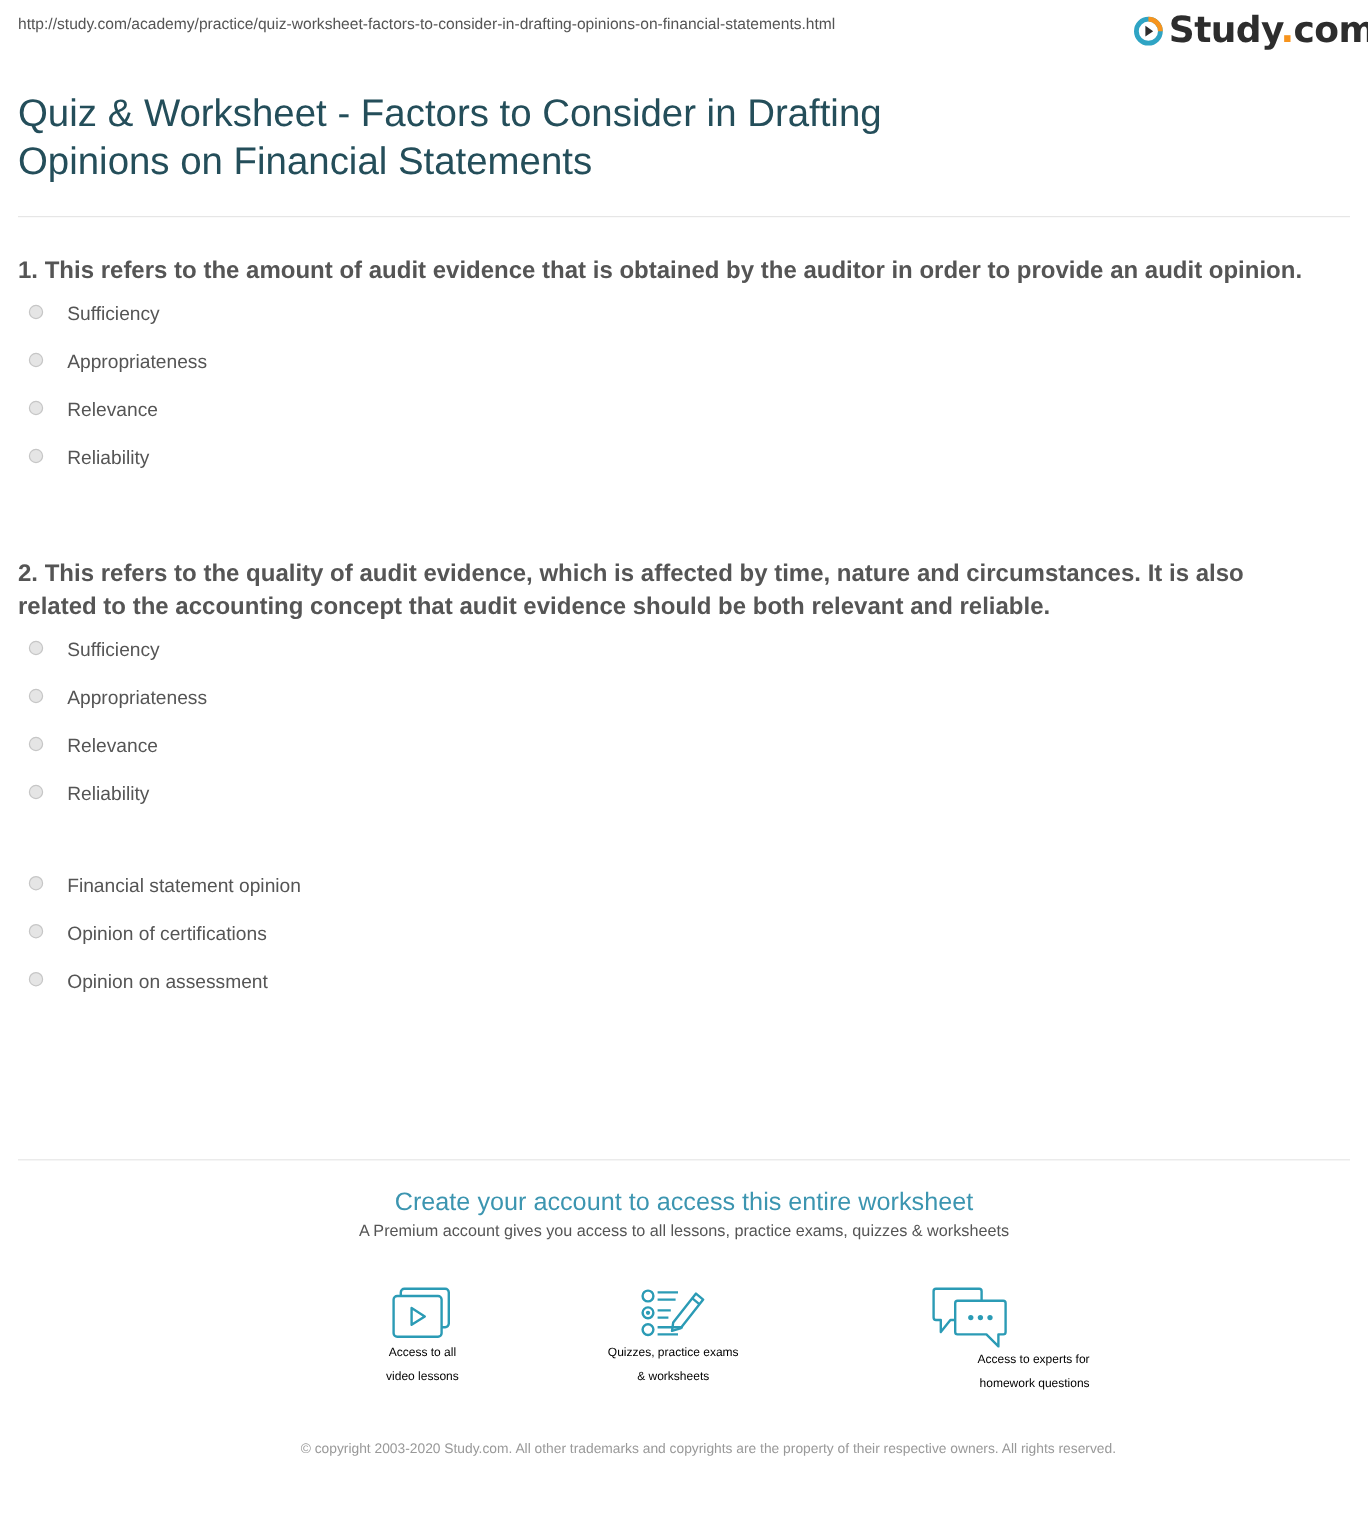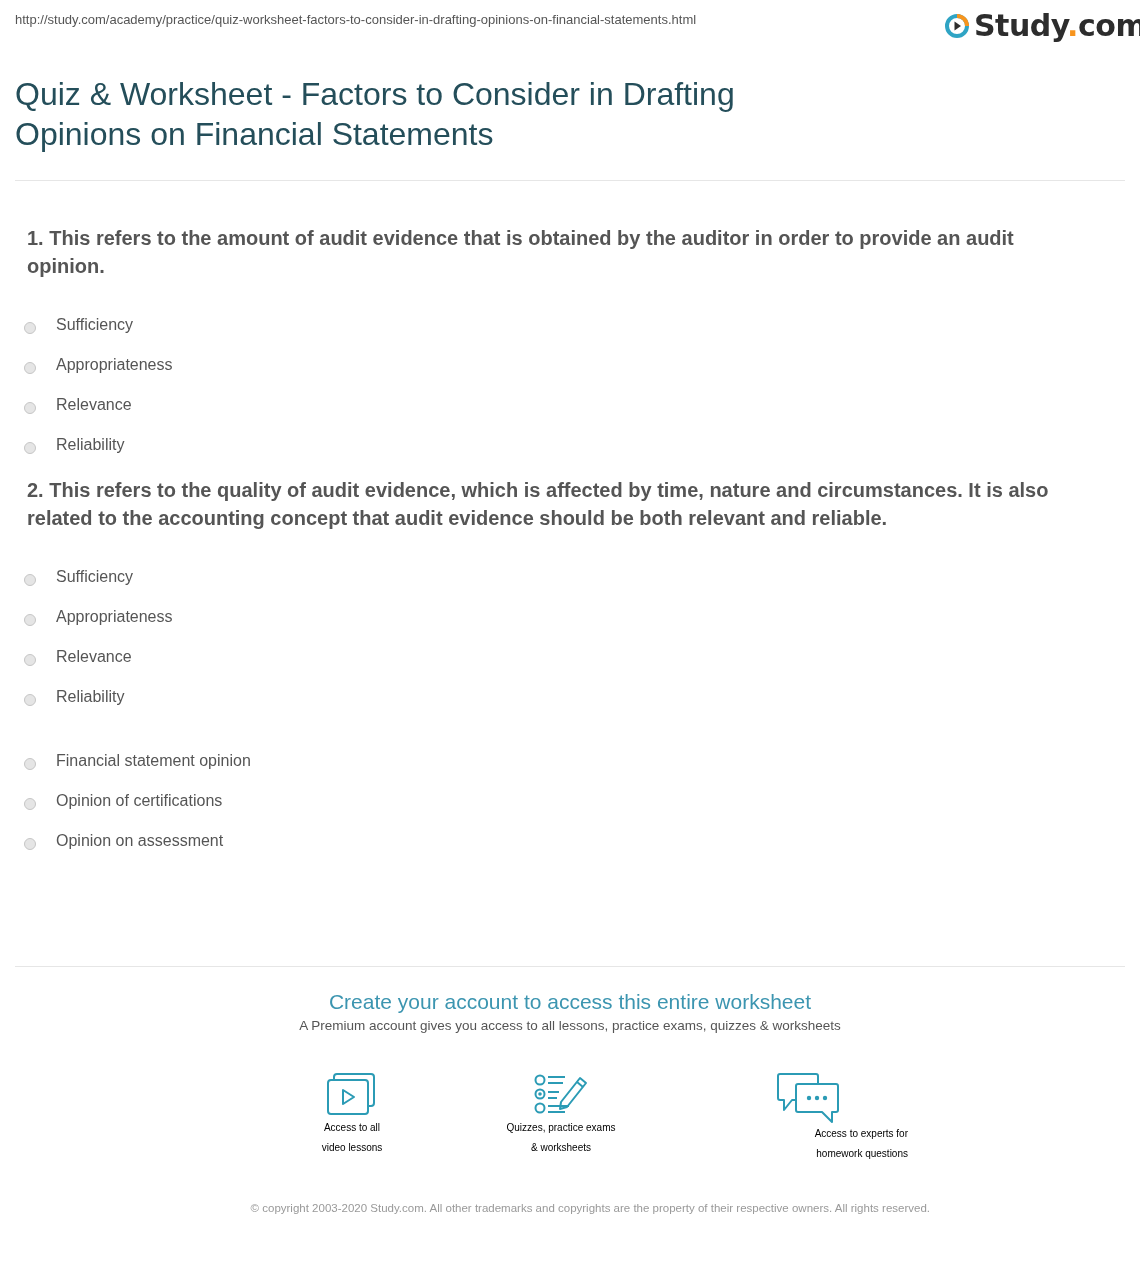--- a/index.html
+++ b/index.html
@@ -6,23 +6,23 @@
   body { width: 1140px; height: 1264px; position: relative; overflow: hidden;
          font-family: "Liberation Sans", "DejaVu Sans", sans-serif; color: #555; }
   .url { position: absolute; left: 15px; top: 10px; width: 720px; font-size: 13px; line-height: 20px; color: #555; }
   .logo { position: absolute; left: 944px; top: 8px; display: flex; align-items: center; }
   .logo-text { font-size: 30px; font-weight: bold; color: #2d2d2d; letter-spacing: -0.5px; font-family: "DejaVu Sans", sans-serif; }
   .logo-dot { color: #f7941d; }
   .title { position: absolute; left: 15px; top: 74px; width: 780px; margin: 0; font-size: 32px; line-height: 40px;
            color: #244e5a; font-weight: normal; font-family: "Liberation Sans Narrow", "Liberation Sans", sans-serif; transform-origin: left top; }
   .hr { position: absolute; left: 15px; width: 1110px; height: 1px; background: #e6e6e6; }
   .question { position: absolute; left: 15px; width: 1090px; }
-  .q-text { margin: 12px; font-size: 20px; line-height: 28px; color: #555; font-weight: bold; }
+  .q-text { margin: 0; font-size: 20px; line-height: 28px; color: #555; font-weight: bold; }
   .options { list-style: none; padding: 0; margin: 14px 0 0 0; }
-  .option { display: flex; align-items: flex-end; height: 40px; font-size: 16px; color: #555; cursor: pointer; }
+  .option { display: flex; align-items: flex-start; height: 40px; font-size: 16px; color: #555; cursor: pointer; }
   .radio { width: 10px; height: 10px; border-radius: 50%; background: #e5e5e5; border: 1px solid #c6c6c6; margin-left: 9px; margin-right: 20px; }
   .cta { position: absolute; left: 0; top: 988px; width: 1140px; text-align: center; }
   .cta-title { font-size: 21px; color: #3c95b0; line-height: 28px; }
   .cta-sub { font-size: 13.5px; color: #555; margin-top: 2px; }
   .features { position: absolute; top: 1072px; left: 0; width: 1140px; }
   .feature { position: absolute; width: 200px; text-align: center; }
   .feature svg { display: block; margin: 0 auto; }
   .feature-text { font-size: 10px; line-height: 20px; color: #000000; margin-top: 0; }
   .copyright { position: absolute; left: 210px; top: 1200px; width: 720px; text-align: right; font-size: 11.5px; line-height: 17px; color: #999; }
 </style>

